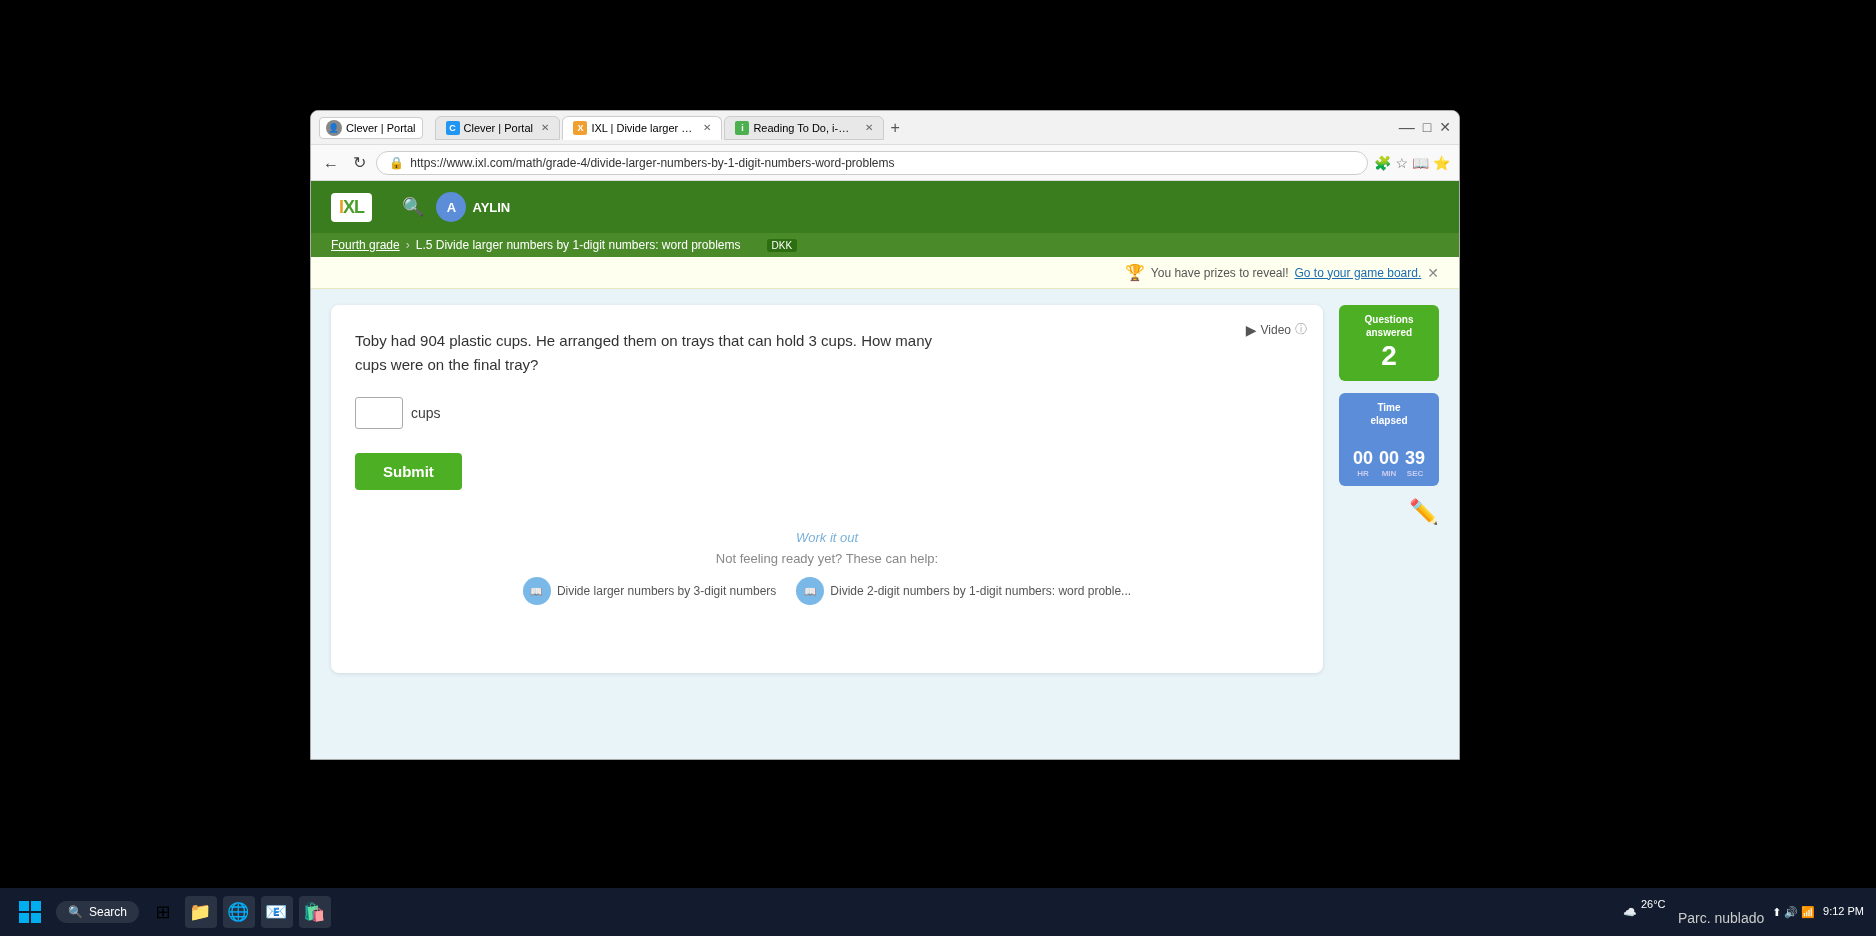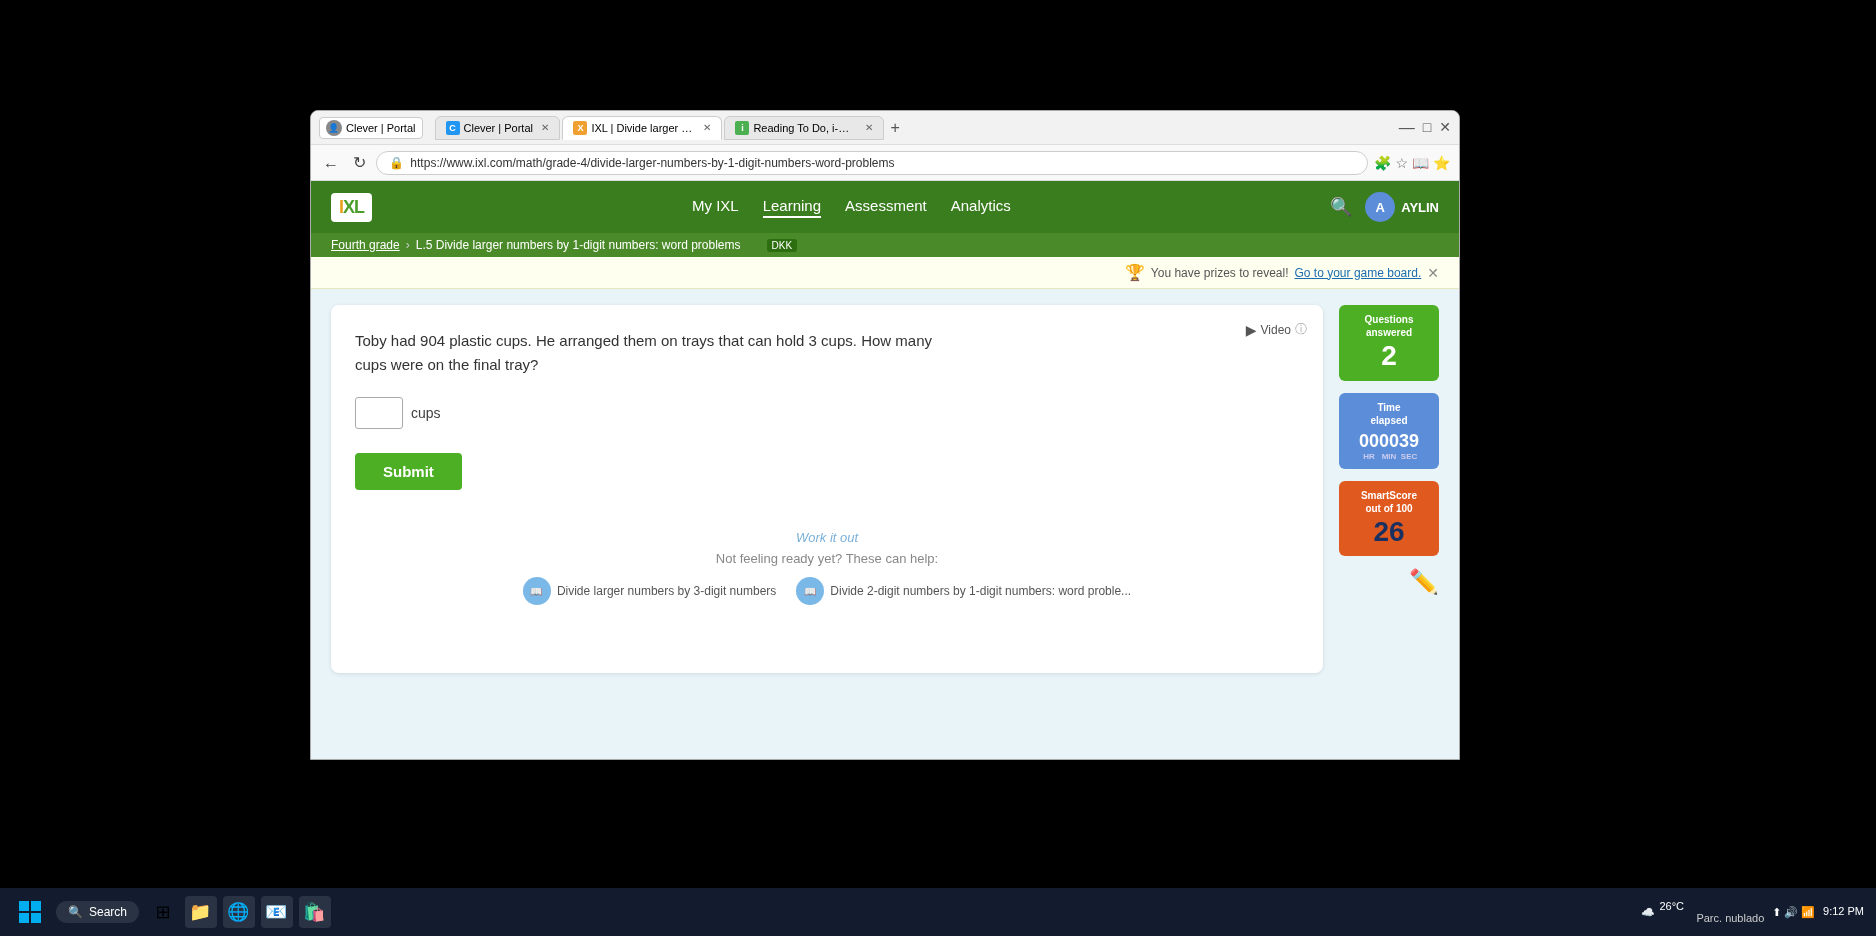--- a/index.html
+++ b/index.html
@@ -415,21 +415,22 @@
       font-size: 11px;
       font-weight: bold;
     }
     .time-elapsed-badge .te-label {
       font-size: 10px;
       line-height: 1.3;
     }
     .time-display {
       display: flex;
       justify-content: center;
-      margin-top: 4px;
+      gap: 6px;
+      margin-top: 21px;
     }
     .time-unit {
       text-align: center;
     }
     .time-number {
       font-size: 18px;
       font-weight: bold;
     }
     .time-sub {
       font-size: 8px;
@@ -590,26 +591,20 @@
       <span class="addr-icon">📖</span>
       <span class="addr-icon">⭐</span>
     </div>
   </div>
 
   <div class="ixl-page">
 
     <div class="ixl-nav">
       <div class="ixl-logo">
         <span style="color:#e8a020;">I</span><span style="color:#4a9e2a;">XL</span>
-      </div>
-      <div class="nav-links">
-        <span class="nav-link">My IXL</span>
-        <span class="nav-link active">Learning</span>
-        <span class="nav-link">Assessment</span>
-        <span class="nav-link">Analytics</span>
       </div>
       <div class="nav-right">
         <span class="nav-search">🔍</span>
         <div class="nav-user">
           <div class="user-avatar">A</div>
           <span class="user-name">AYLIN</span>
         </div>
       </div>
     </div>
 
@@ -675,25 +670,20 @@
             </div>
             <div class="time-unit">
               <div class="time-number">00</div>
               <div class="time-sub">MIN</div>
             </div>
             <div class="time-unit">
               <div class="time-number">39</div>
               <div class="time-sub">SEC</div>
             </div>
           </div>
-        </div>
-        <div class="smartscore-badge">
-          <div class="ss-label" style="white-space:pre-line;font-size:10px;">SmartScore
-out of 100</div>
-          <div class="ss-number">26</div>
         </div>
         <div class="pencil-icon">✏️</div>
       </div>
     </div>
 
   </div>
 </div>
 
 <div class="taskbar">
   <button class="taskbar-start">
@@ -713,21 +703,21 @@
     <div class="taskbar-icon" style="background:rgba(255,255,255,0.1);">📁</div>
     <div class="taskbar-icon" style="background:rgba(255,255,255,0.1);">🌐</div>
     <div class="taskbar-icon" style="background:rgba(255,255,255,0.1);">📧</div>
     <div class="taskbar-icon" style="background:rgba(255,255,255,0.1);">🛍️</div>
   </div>
   <div class="taskbar-spacer"></div>
   <div class="weather-widget">
     <span>☁️</span>
     <div>
       <div>26°C</div>
-      <div style="font-size:11px;color:#ccc;padding-left:37px;">Parc. nublado</div>
+      <div style="font-size:14px;color:#ccc;padding-left:37px;">Parc. nublado</div>
     </div>
   </div>
   <div class="system-tray">
     <span>⬆ 🔊 📶</span>
   </div>
   <div class="clock">
     <div>9:12 PM</div>
   </div>
 </div>
 

